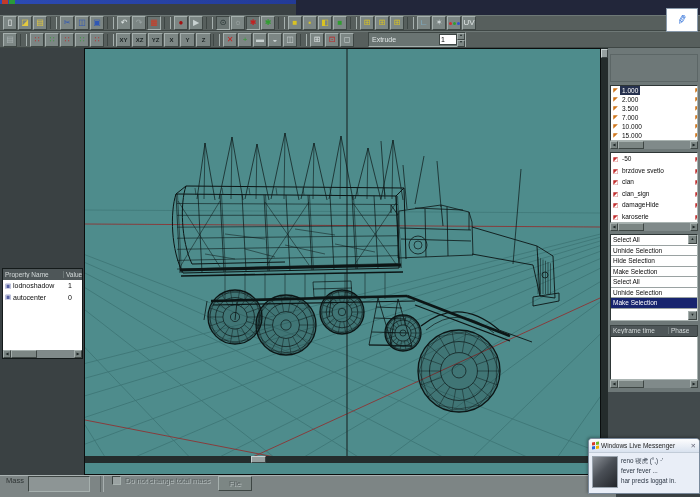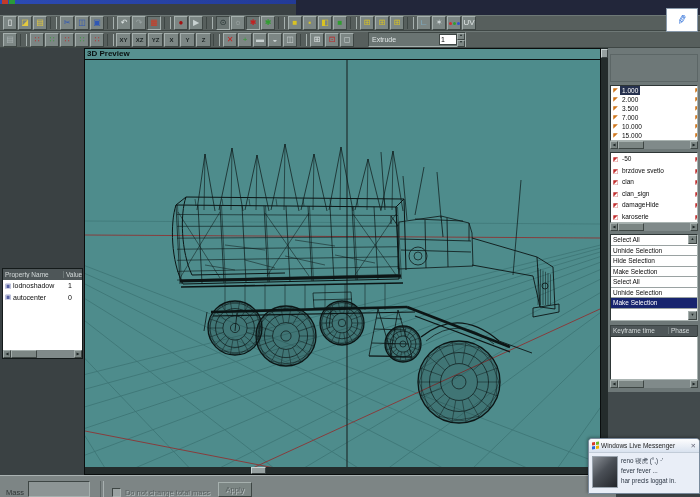--- a/index.html
+++ b/index.html
@@ -109,21 +109,21 @@
   .p-head .c1{flex:1;padding-left:2px;white-space:nowrap;overflow:hidden;}
   .p-head .c2{width:16px;border-left:1px solid #6a7474;padding-left:2px;white-space:nowrap;overflow:hidden;}
   .prow{height:11.5px;display:flex;align-items:center;font-size:7px;color:#0a0a0a;}
   .pic{width:10px;text-align:center;font-size:6.5px;color:#5560a0;}
   .pname{flex:1;white-space:nowrap;overflow:hidden;}
   .pval{width:14px;text-align:left;}
   #proppanel .hscroll{position:absolute;left:0;right:0;bottom:0;margin-bottom:0;}
 
   
   #statusbar{position:absolute;left:0;top:475px;width:616px;height:22px;background:#7d8585;
-    border-top:1px solid #aab2b2;display:flex;align-items:flex-end;box-sizing:border-box;}
+    border-top:1px solid #aab2b2;display:flex;align-items:flex-start;box-sizing:border-box;}
   .sb-label{font-size:7.5px;color:#2e3434;margin-left:6px;}
   .sb-input{width:56px;height:12px;margin-left:4px;background:#8d9595;border:1px solid;
     border-color:#3e4644 #a6b0ae #a6b0ae #3e4644;font-size:7px;font-family:"Liberation Sans",sans-serif;}
   .sb-groove{width:2px;height:16px;margin:0 8px 0 10px;border-left:1px solid #5f6767;
     border-right:1px solid #a8b0b0;}
   .sb-check{width:9px;height:9px;background:#9aa2a2;border:1px solid;
     border-color:#3e4644 #a6b0ae #a6b0ae #3e4644;box-sizing:border-box;}
   .sb-dlabel{font-size:7.5px;color:#5a6262;text-shadow:1px 1px 0 #b8c0c0;margin-left:4px;}
   .sb-apply{margin-left:8px;width:34px;height:15px;display:inline-flex;align-items:center;
     justify-content:center;font-size:7.5px;color:#5a6262;text-shadow:1px 1px 0 #b8c0c0;
@@ -234,21 +234,20 @@
       <span class="lbl">Extrude</span>
       <input value="1" style="">
       <span class="spin">
         <span>▲</span>
         <span>▼</span>
       </span>
     </span>
   </div>
 
   <div id="viewport">
-    <div class="vp-title">3D Preview</div>
     <svg id="vp-svg" viewBox="0 0 515 407" preserveAspectRatio="none">
         <line x1="-500" y1="440" x2="655" y2="150" stroke="#3e7676" stroke-width="1" opacity="0.85"></line>
         <line x1="-340" y1="440" x2="-140" y2="152" stroke="#3e7676" stroke-width="1" opacity="0.85"></line>
         <line x1="-405" y1="440" x2="655" y2="150" stroke="#3e7676" stroke-width="1" opacity="0.85"></line>
         <line x1="-245" y1="440" x2="-140" y2="152" stroke="#3e7676" stroke-width="1" opacity="0.85"></line>
         <line x1="-310" y1="440" x2="655" y2="150" stroke="#3e7676" stroke-width="1" opacity="0.85"></line>
         <line x1="-150" y1="440" x2="-140" y2="152" stroke="#3e7676" stroke-width="1" opacity="0.85"></line>
         <line x1="-215" y1="440" x2="655" y2="150" stroke="#3e7676" stroke-width="1" opacity="0.85"></line>
         <line x1="-55" y1="440" x2="-140" y2="152" stroke="#3e7676" stroke-width="1" opacity="0.85"></line>
         <line x1="-120" y1="440" x2="655" y2="150" stroke="#3e7676" stroke-width="1" opacity="0.85"></line>
@@ -623,21 +622,21 @@
         <span class="sbtn">▶</span>
       </div>
   </div>
 
   <div id="statusbar">
     <span class="sb-label">Mass</span>
     <input class="sb-input" value="" style="">
     <span class="sb-groove"></span>
     <span class="sb-check"></span>
     <span class="sb-dlabel">Do not change total mass</span>
-    <span class="sb-apply">Apply</span>
+    <span class="sb-apply">File</span>
   </div>
 
   <div id="msn">
     <div class="msn-head">
       <span id="msnflag">
           <i class="fsq" style="background: rgb(216, 59, 42);"></i>
           <i class="fsq" style="background: rgb(112, 186, 42);"></i>
           <i class="fsq" style="background: rgb(42, 102, 216);"></i>
           <i class="fsq" style="background: rgb(240, 180, 0);"></i>
         </span>

